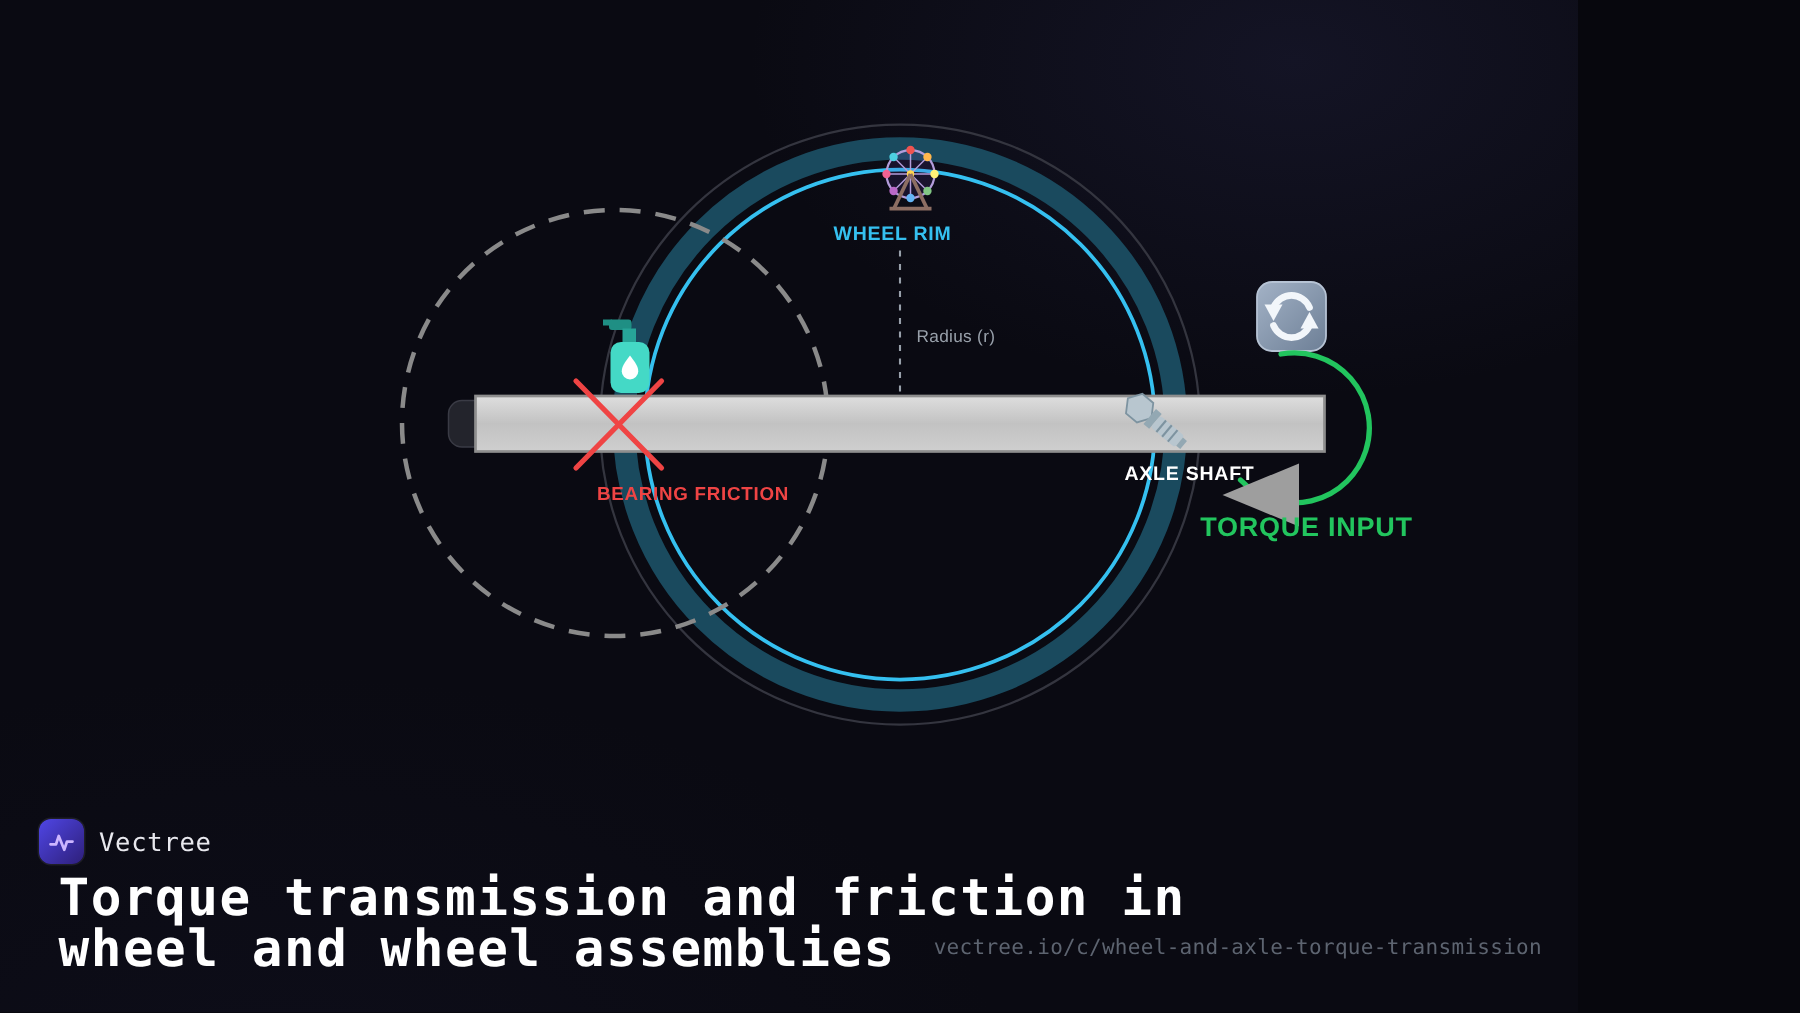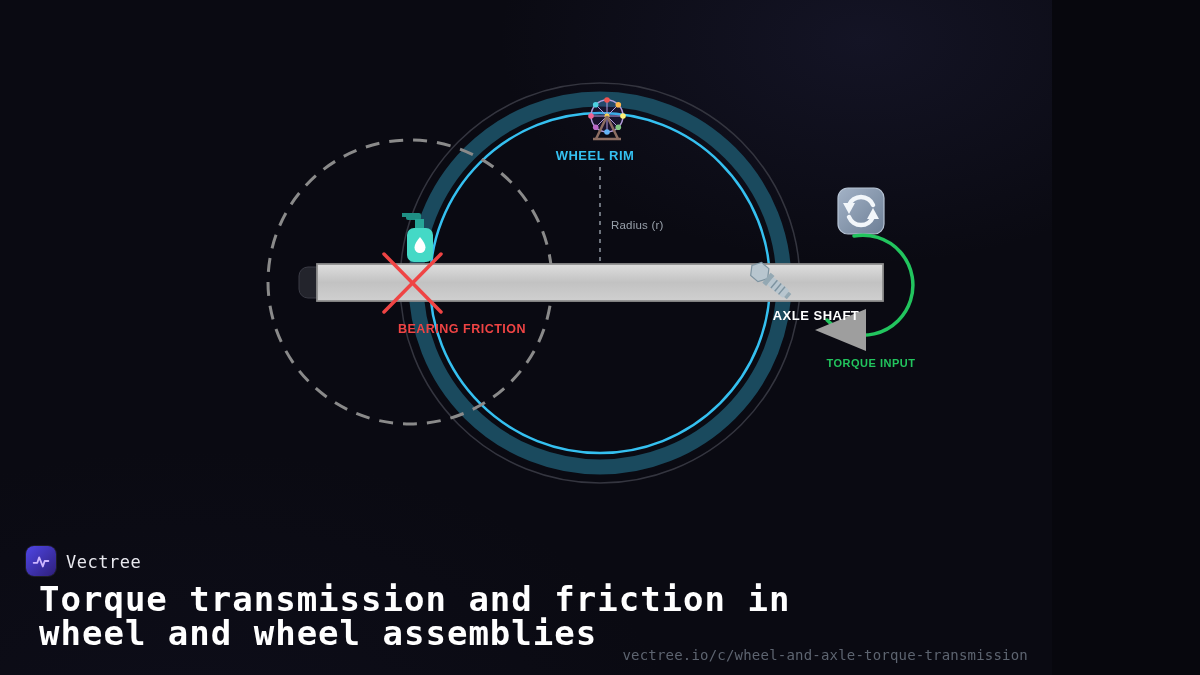--- a/index.html
+++ b/index.html
@@ -12,40 +12,40 @@
     font-family:"Liberation Sans", sans-serif;
   }
   .diagram-svg{position:absolute;left:0;top:0;}
   .lbl{
     position:absolute;font-weight:bold;letter-spacing:.5px;white-space:nowrap;
     transform:translateX(-50%);
   }
   .lbl-wheel-rim{left:595px;top:148px;font-size:13px;color:var(--wheel-rim);}
   .lbl-radius{left:611px;top:177px;font-size:11.5px;font-weight:normal;color:var(--muted-text);transform:none;letter-spacing:.2px;margin-top:42px;}
   .lbl-bearing{left:437px;top:322px;font-size:12.5px;color:var(--friction);margin-left:25px;}
-  .lbl-axle{left:816px;top:308px;font-size:13px;color:#ffffff;}
-  .lbl-torque{left:871px;top:357px;font-size:11px;color:var(--torque);}
+  .lbl-axle{left:793px;top:308px;font-size:13px;color:#ffffff;}
+  .lbl-torque{left:871px;top:341px;font-size:18px;color:var(--torque);}
   .logo{
     position:absolute;left:26px;top:546px;width:30px;height:30px;border-radius:8px;
     background:linear-gradient(135deg,#4f46e5 0%,#2e1f7a 100%);
     display:flex;align-items:center;justify-content:center;
     box-shadow:0 0 0 1px rgba(255,255,255,0.08);
   }
   .brand-name{
     position:absolute;left:66px;top:552px;color:#e8e8ee;
     font-family:"DejaVu Sans Mono", monospace;font-weight:normal;font-size:17px;letter-spacing:.5px;
   }
   .page-title{
     position:absolute;left:23px;top:582px;color:#ffffff;
     font-family:"DejaVu Sans Mono", monospace;font-weight:bold;
     font-size:34px;line-height:34px;letter-spacing:1px;margin-left:16px;
   }
   .page-url{
     position:absolute;right:24px;top:624px;color:#5d6470;
-    font-family:"DejaVu Sans Mono", monospace;font-size:14px;letter-spacing:.2px;margin-top:23px;
+    font-family:"DejaVu Sans Mono", monospace;font-size:14px;letter-spacing:.2px;
   }
 </style>
 </head>
 <body>
 
 <div class="stage">
 
   <svg class="diagram-svg" width="1200" height="675" viewBox="0 0 1200 675">
     <defs>
       <linearGradient id="barGrad" x1="0" y1="0" x2="0" y2="1">

